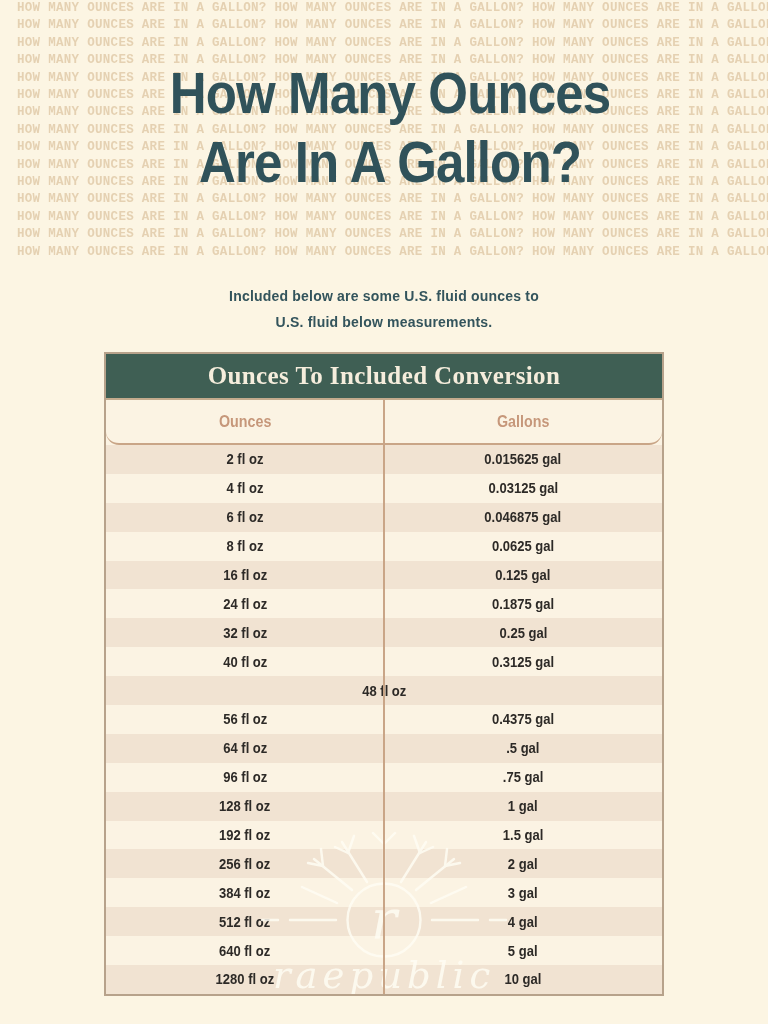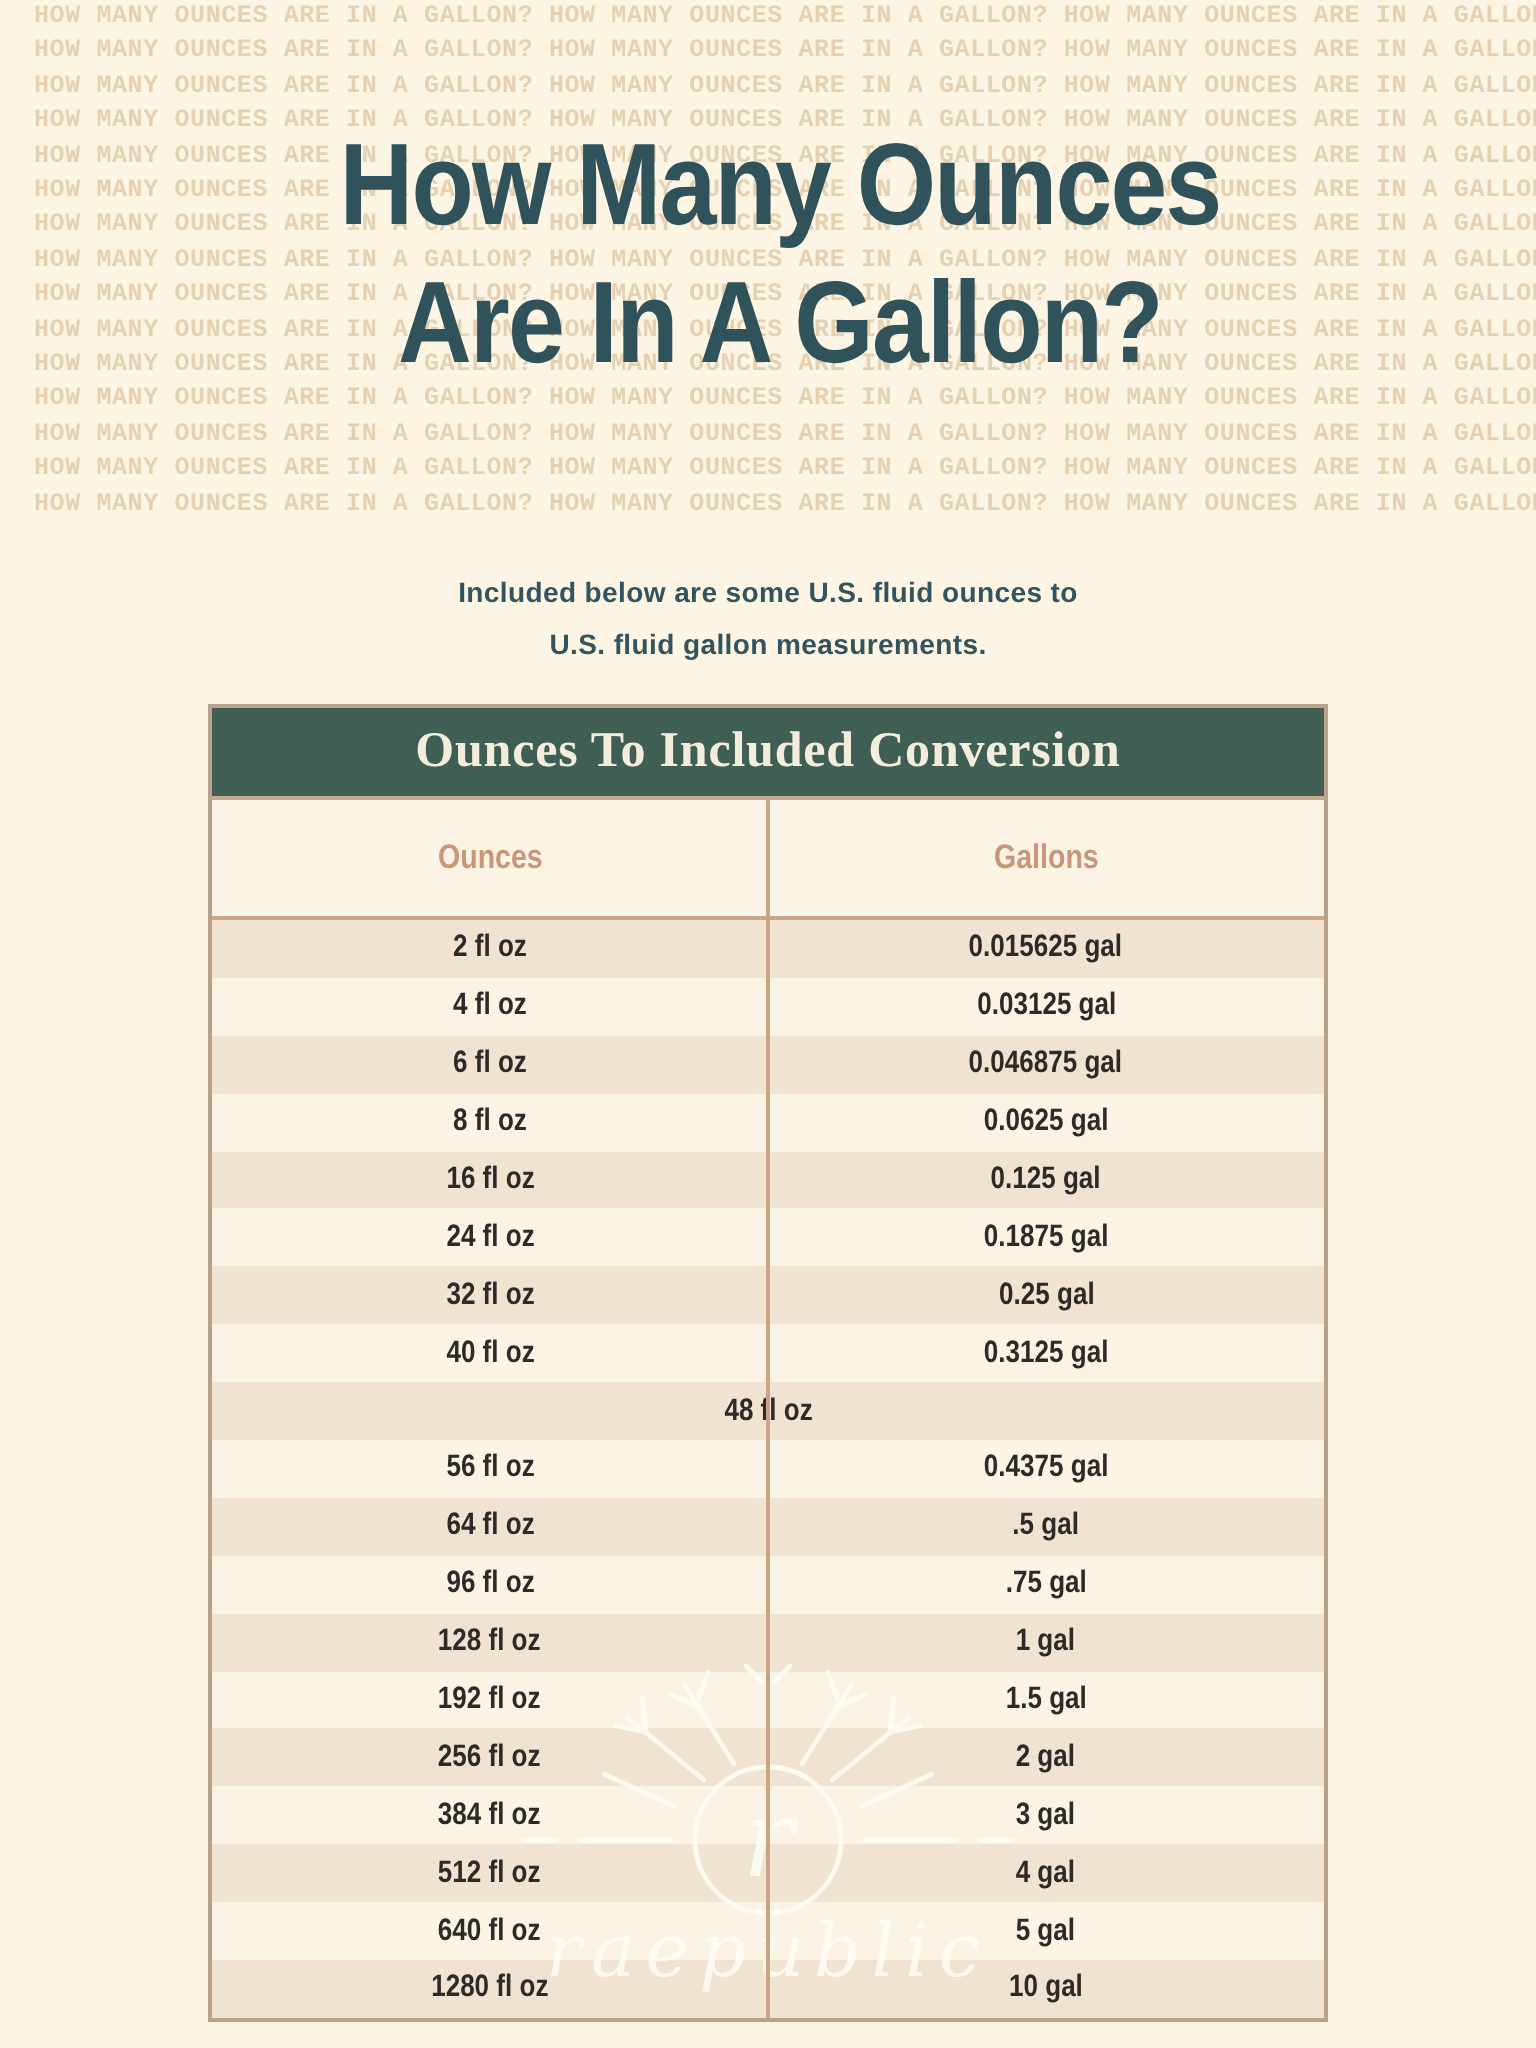--- a/index.html
+++ b/index.html
@@ -74,23 +74,24 @@
     justify-content: center;
     color: #f5eddc;
     font-family: "Liberation Serif", serif;
     font-weight: bold;
     font-size: 25px;
     letter-spacing: 0.4px;
   }
   .table-content { position: relative; overflow: hidden; }
   .colheads {
     display: flex;
-    height: 60px;
+    height: 45px;
     align-items: center;
     border-bottom: 2px solid #c9a587;
+    border-radius: 13px;
   }
   .colhead {
     flex: 1;
     text-align: center;
     color: #c6977a;
     font-weight: bold;
     font-size: 17px;
   }
   .row { display: flex; height: 28.9px; align-items: center; }
   .row.alt { background: #f1e3d2; }
@@ -149,21 +150,21 @@
       <div class="pattern-line">HOW MANY OUNCES ARE IN A GALLON?  HOW MANY OUNCES ARE IN A GALLON?  HOW MANY OUNCES ARE IN A GALLON?  HOW MANY OUNCES ARE IN A GALLON?  </div>
     </div>
 
   <h1 class="title">
     <span class="tline">How Many Ounces</span>
     <span class="tline">Are In A Gallon?</span>
   </h1>
 
   <p class="subtitle">
     <span>Included below are some U.S. fluid ounces to</span><br>
-    <span>U.S. fluid gallon measurements.</span>
+    <span>U.S. fluid below measurements.</span>
   </p>
 
   <div class="table-wrap">
     <div class="table-title-bar">
       <span>Ounces To Included Conversion</span>
     </div>
     <div class="table-content">
       <div class="colheads">
         <div class="colhead">
           <span class="cond">Ounces</span>

